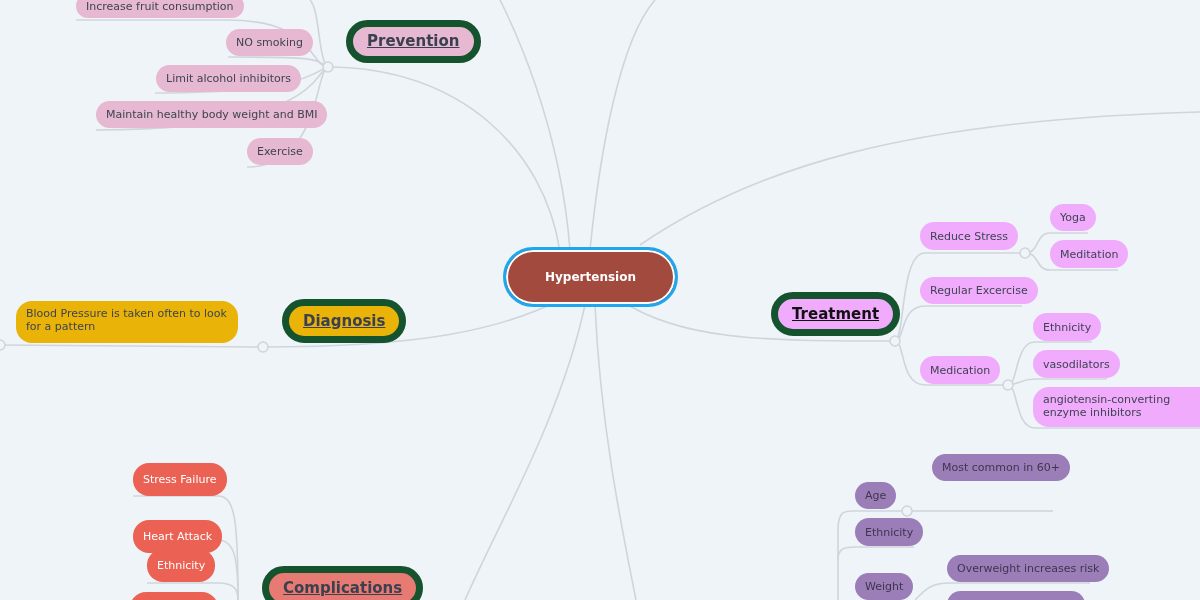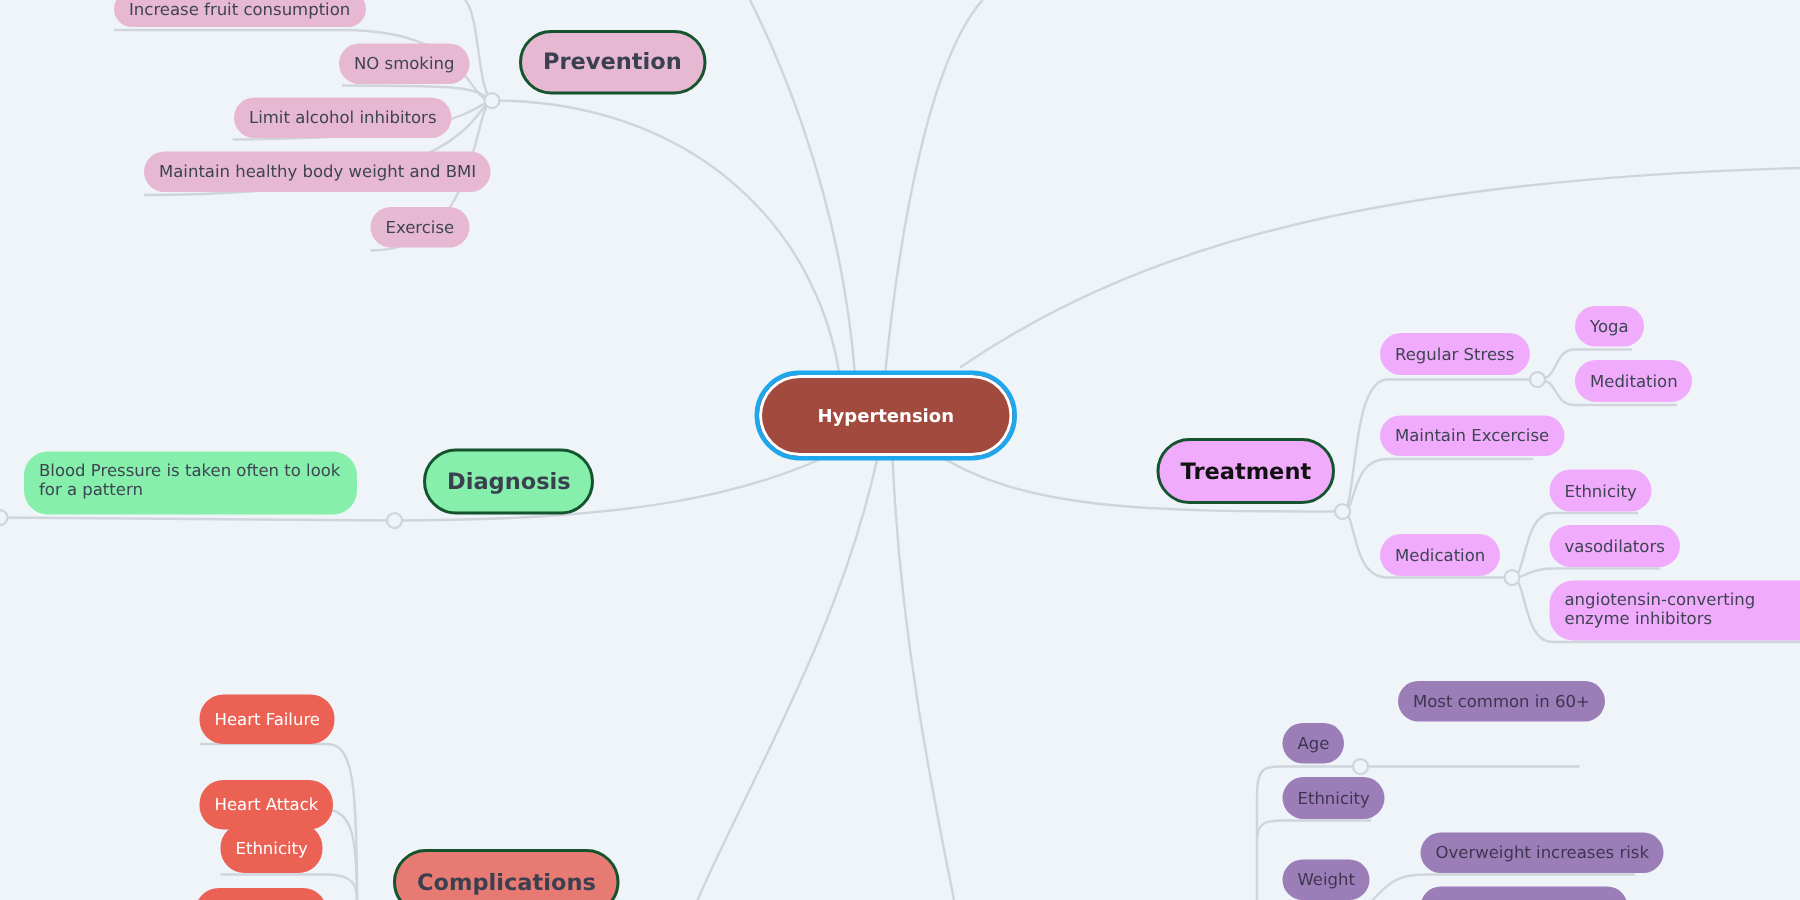--- a/index.html
+++ b/index.html
@@ -8,27 +8,27 @@
     background:#eff4f8;
     font-family:"DejaVu Sans", "Liberation Sans", sans-serif;
   }
   svg.links { position:absolute; left:0; top:0; width:1200px; height:600px; }
   .node {
     position:absolute; box-sizing:border-box; border-radius:16px;
     font-size:11px; color:#3e4451; padding:0 10px;
     display:flex; align-items:center; white-space:nowrap; line-height:13px;
   }
   .pink { background:#e6b8d1; }
-  .green { background:#86efac; }
+  .green { background:#eab308; }
   .yellow { background:#f0abfc; }
   .purple { background:#9b7eb8; color:#3e3550; }
   .red { background:#eb6154; color:#fff; }
   .main {
     font-weight:bold; font-size:15px; color:#3a4050; justify-content:center;
-    border:2px solid #14532d; border-radius:24px; padding:0 14px;
+    border:7px solid #14532d; border-radius:24px; padding:0 14px;text-decoration:underline;
   }
   .main.complic { background:#e77a72; }
   .main.treat { color:#111; }
   .root {
     position:absolute; left:503px; top:247px; width:175px; height:60px;
     box-sizing:border-box; border-radius:30px; background:#a34a3f;
     border:3px solid #1ea7ec; box-shadow:0 0 0 2px #fff inset;
     color:#fff; font-weight:bold; font-size:12px;
     display:flex; align-items:center; justify-content:center;
   }
@@ -96,31 +96,31 @@
 <div class="node pink" style="left:76px;top:-6px;height:24px;">Increase fruit consumption</div>
 <div class="node pink" style="left:226px;top:29px;height:27px;">NO smoking</div>
 <div class="node pink" style="left:156px;top:65px;height:27px;">Limit alcohol inhibitors</div>
 <div class="node pink" style="left:96px;top:101px;height:27px;">Maintain healthy body weight and BMI</div>
 <div class="node pink" style="left:247px;top:138px;height:27px;">Exercise</div>
 
 <div class="node main green" style="left:282px;top:299px;height:44px;">Diagnosis</div>
 <div class="node green multi" style="left:16px;top:301px;width:222px;height:42px;">Blood Pressure is taken often to look for a pattern</div>
 
 <div class="node main yellow treat" style="left:771px;top:292px;height:44px;">Treatment</div>
-<div class="node yellow" style="left:920px;top:222px;height:28px;">Regular Stress</div>
+<div class="node yellow" style="left:920px;top:222px;height:28px;">Reduce Stress</div>
 <div class="node yellow" style="left:1050px;top:204px;height:27px;">Yoga</div>
 <div class="node yellow" style="left:1050px;top:240px;height:28px;">Meditation</div>
-<div class="node yellow" style="left:920px;top:277px;height:27px;">Maintain Excercise</div>
+<div class="node yellow" style="left:920px;top:277px;height:27px;">Regular Excercise</div>
 <div class="node yellow" style="left:920px;top:356px;height:28px;">Medication</div>
 <div class="node yellow" style="left:1033px;top:313px;height:28px;">Ethnicity</div>
 <div class="node yellow" style="left:1033px;top:350px;height:28px;">vasodilators</div>
 <div class="node yellow multi" style="left:1033px;top:387px;width:190px;height:40px;">angiotensin-converting enzyme inhibitors</div>
 
 <div class="node main complic" style="left:262px;top:566px;height:44px;">Complications</div>
-<div class="node red" style="left:133px;top:463px;height:33px;">Heart Failure</div>
+<div class="node red" style="left:133px;top:463px;height:33px;">Stress Failure</div>
 <div class="node red" style="left:133px;top:520px;height:33px;">Heart Attack</div>
 <div class="node red" style="left:147px;top:549px;height:33px;">Ethnicity</div>
 <div class="node red" style="left:130px;top:592px;width:88px;height:33px;"></div>
 
 <div class="node purple" style="left:855px;top:482px;height:27px;">Age</div>
 <div class="node purple" style="left:932px;top:454px;height:27px;">Most common in 60+</div>
 <div class="node purple" style="left:855px;top:518px;height:28px;">Ethnicity</div>
 <div class="node purple" style="left:855px;top:573px;height:27px;">Weight</div>
 <div class="node purple" style="left:947px;top:555px;height:27px;">Overweight increases risk</div>
 <div class="node purple" style="left:947px;top:591px;width:138px;height:27px;"></div>

